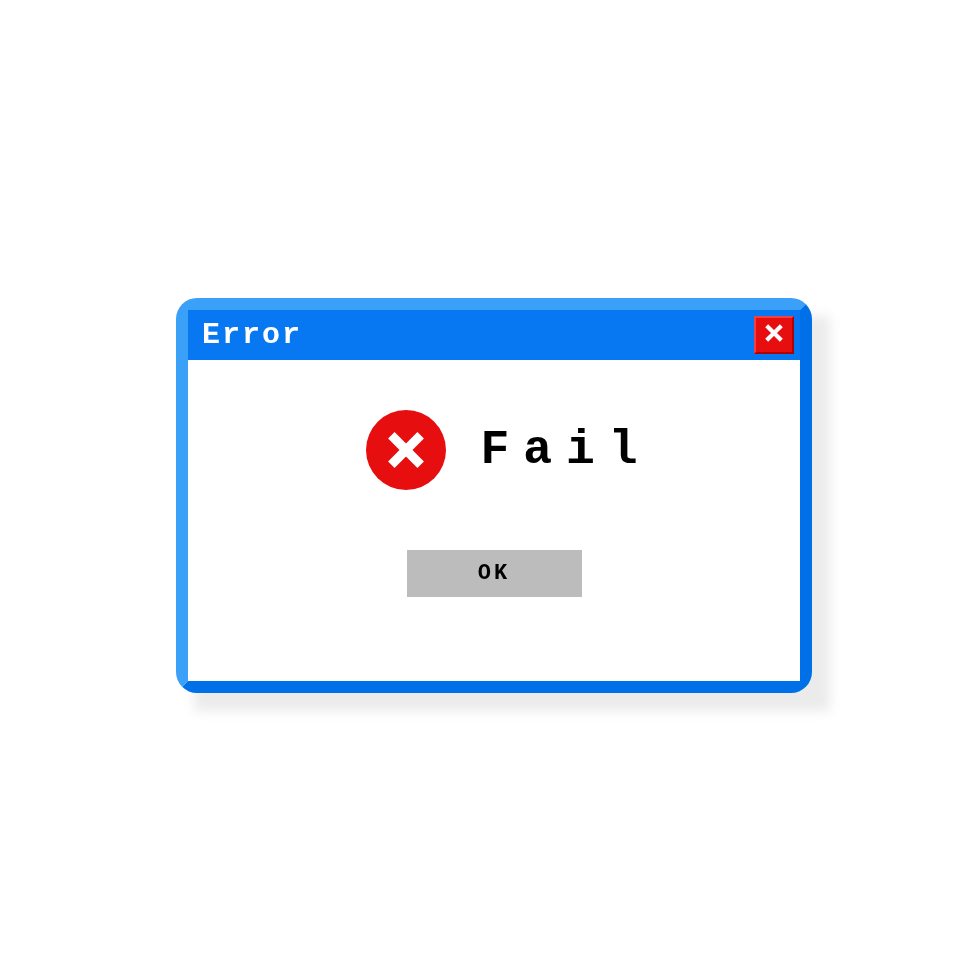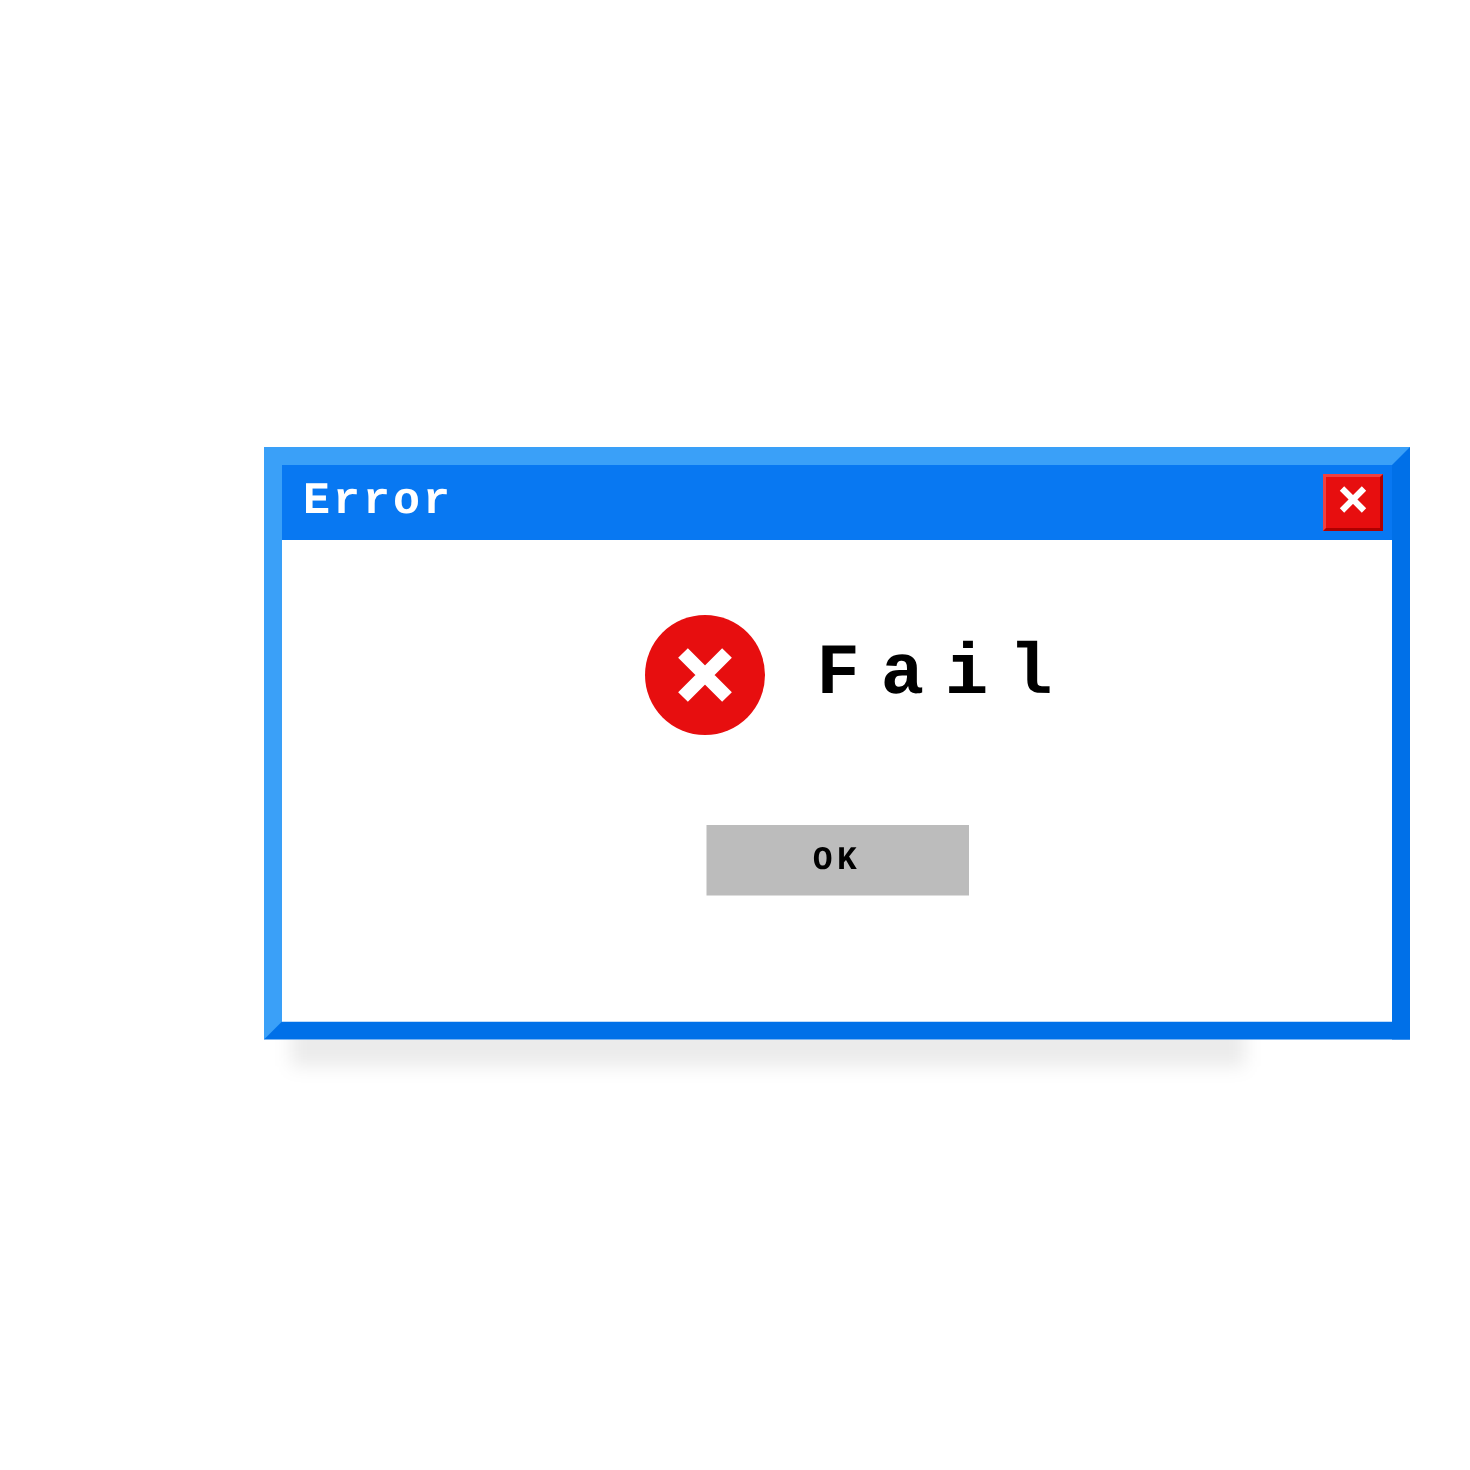--- a/index.html
+++ b/index.html
@@ -31,27 +31,28 @@
       width: 636px;
       height: 395px;
       background: rgba(0, 0, 0, 0.08);
       filter: blur(6px);
     }
     
     .dialog-window {
       position: absolute;
       left: 0;
       top: 0;
-      width: 764px;
+      width: 636px;
       height: 395px;
       background: #ffffff;
       border-top: 12px solid #3aa0f8;
       border-left: 12px solid #3aa0f8;
       border-right: 12px solid #0070e8;
       border-bottom: 12px solid #0070e8;
+      border-radius: 21px;
     }
     
     .title-bar {
       width: 100%;
       height: 50px;
       background: #0878f2;
       display: flex;
       align-items: center;
       justify-content: space-between;
       padding: 0 6px 0 14px;

